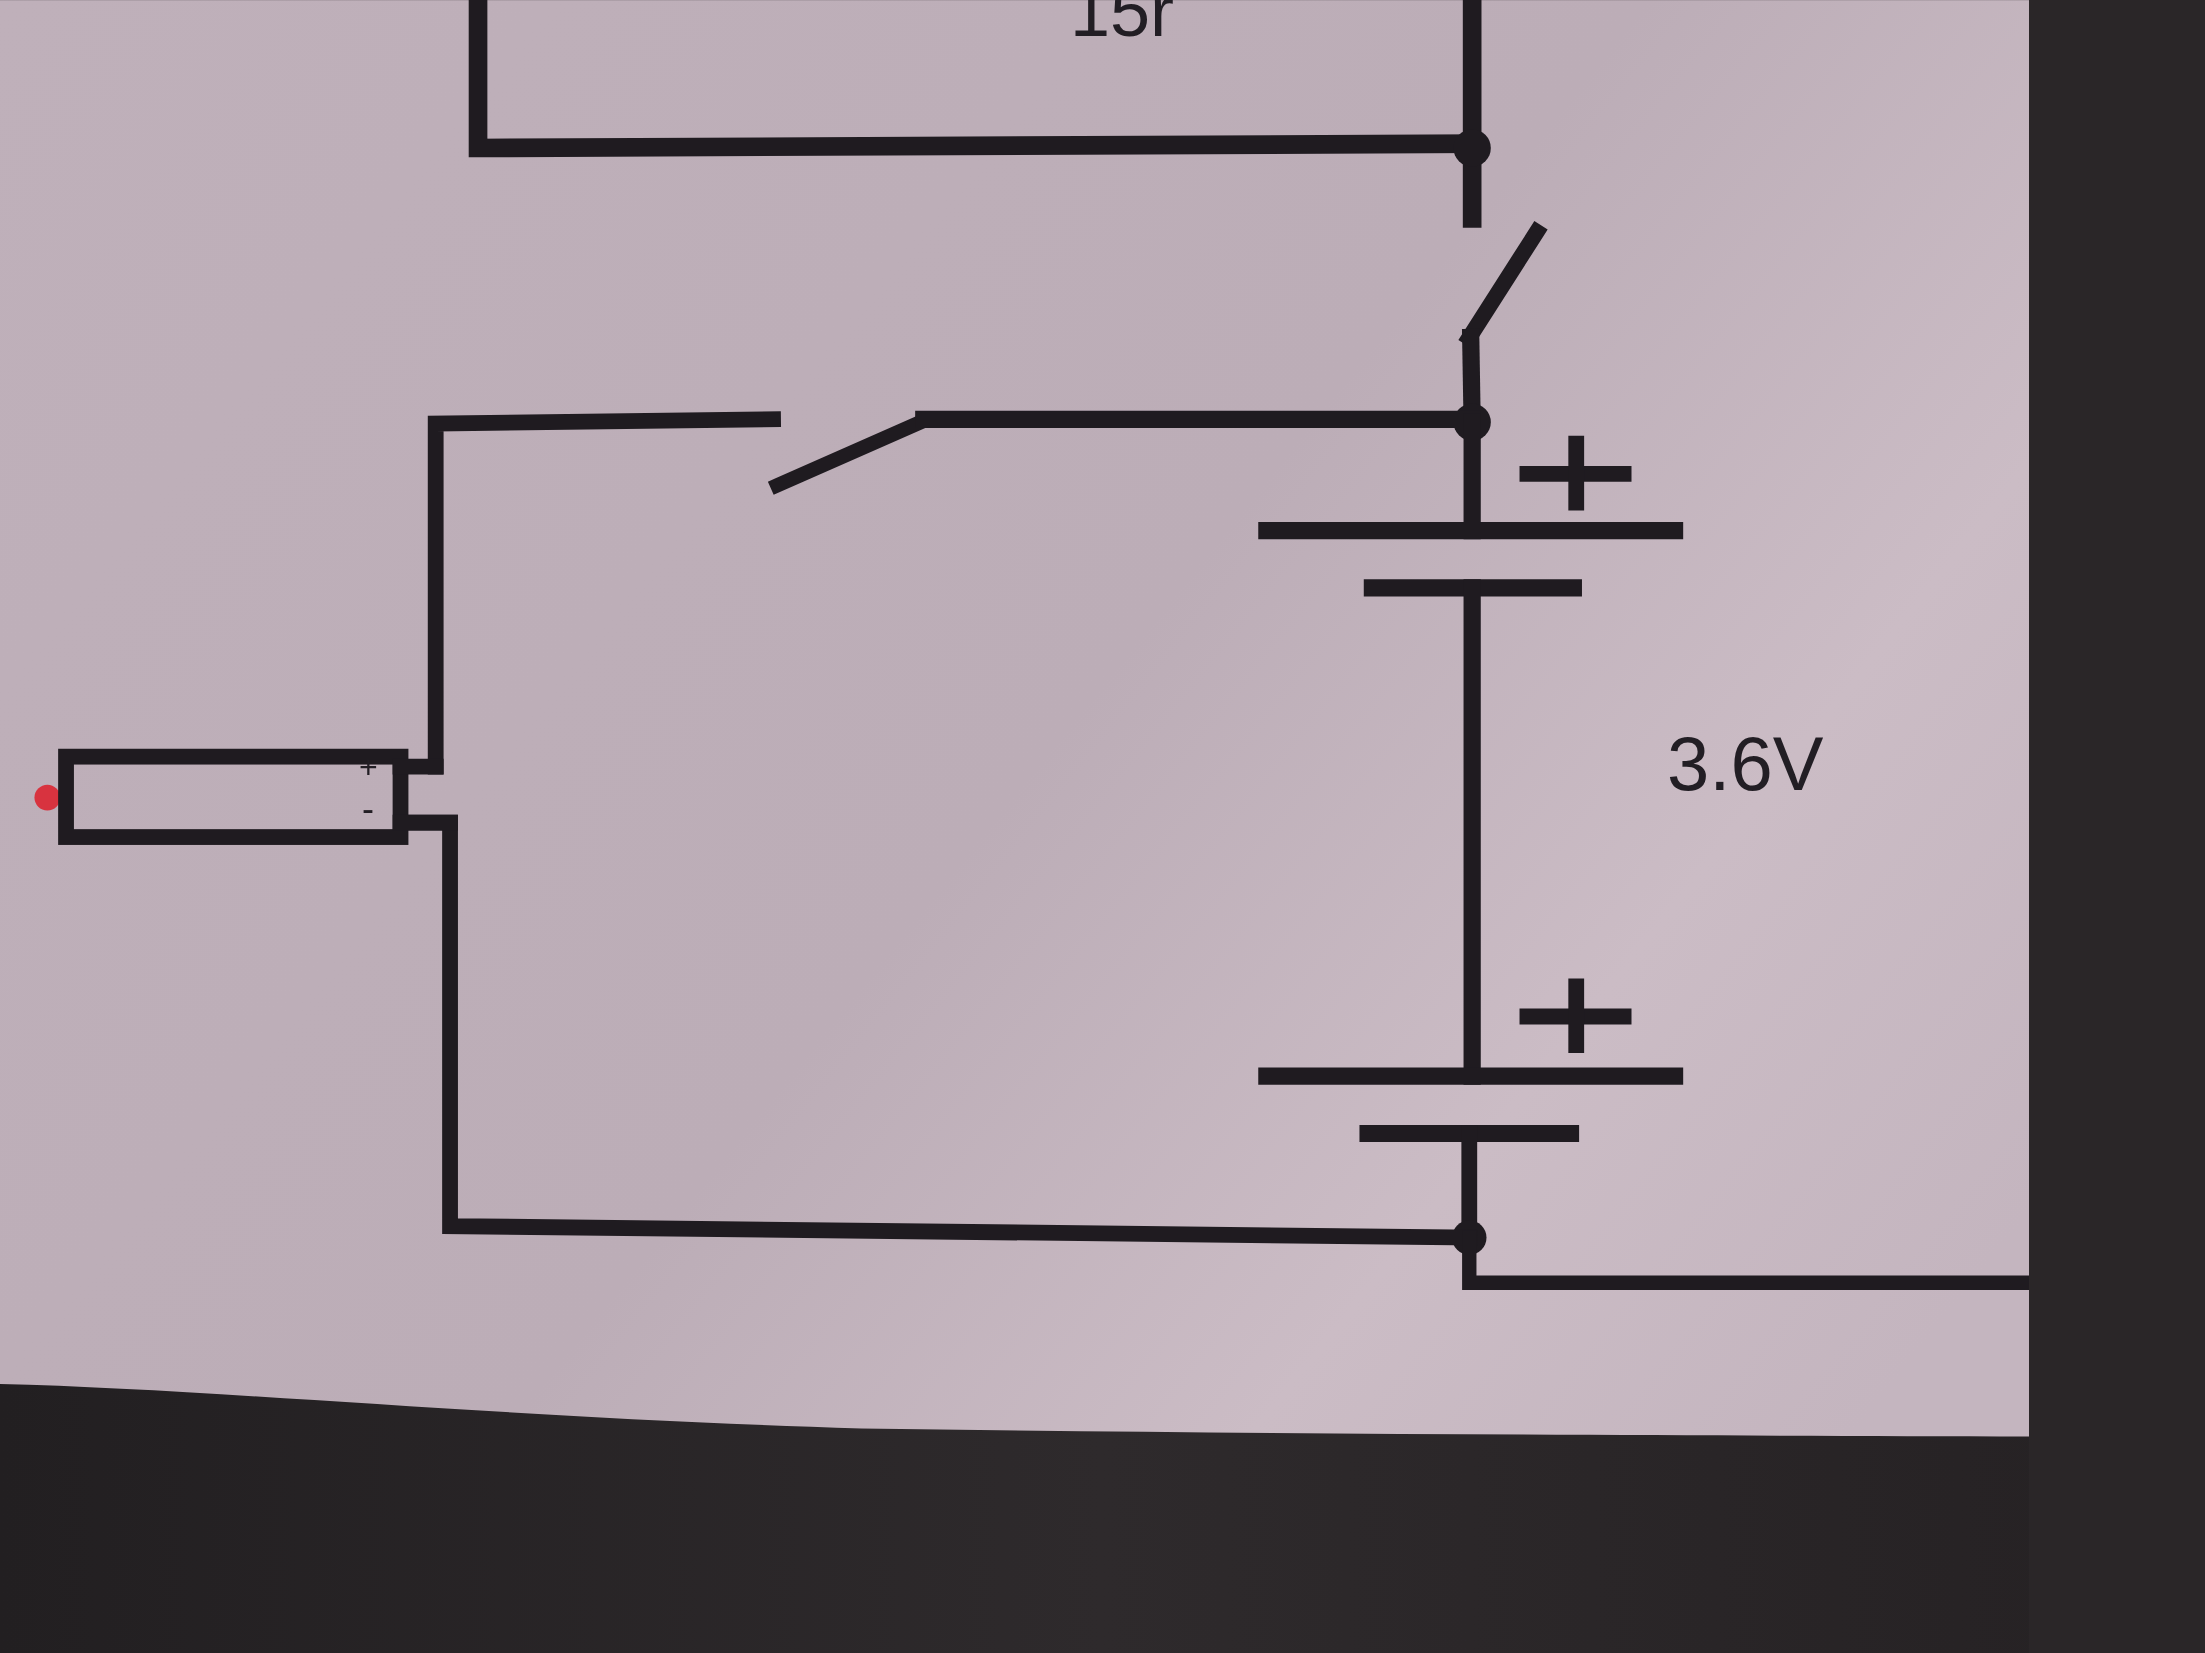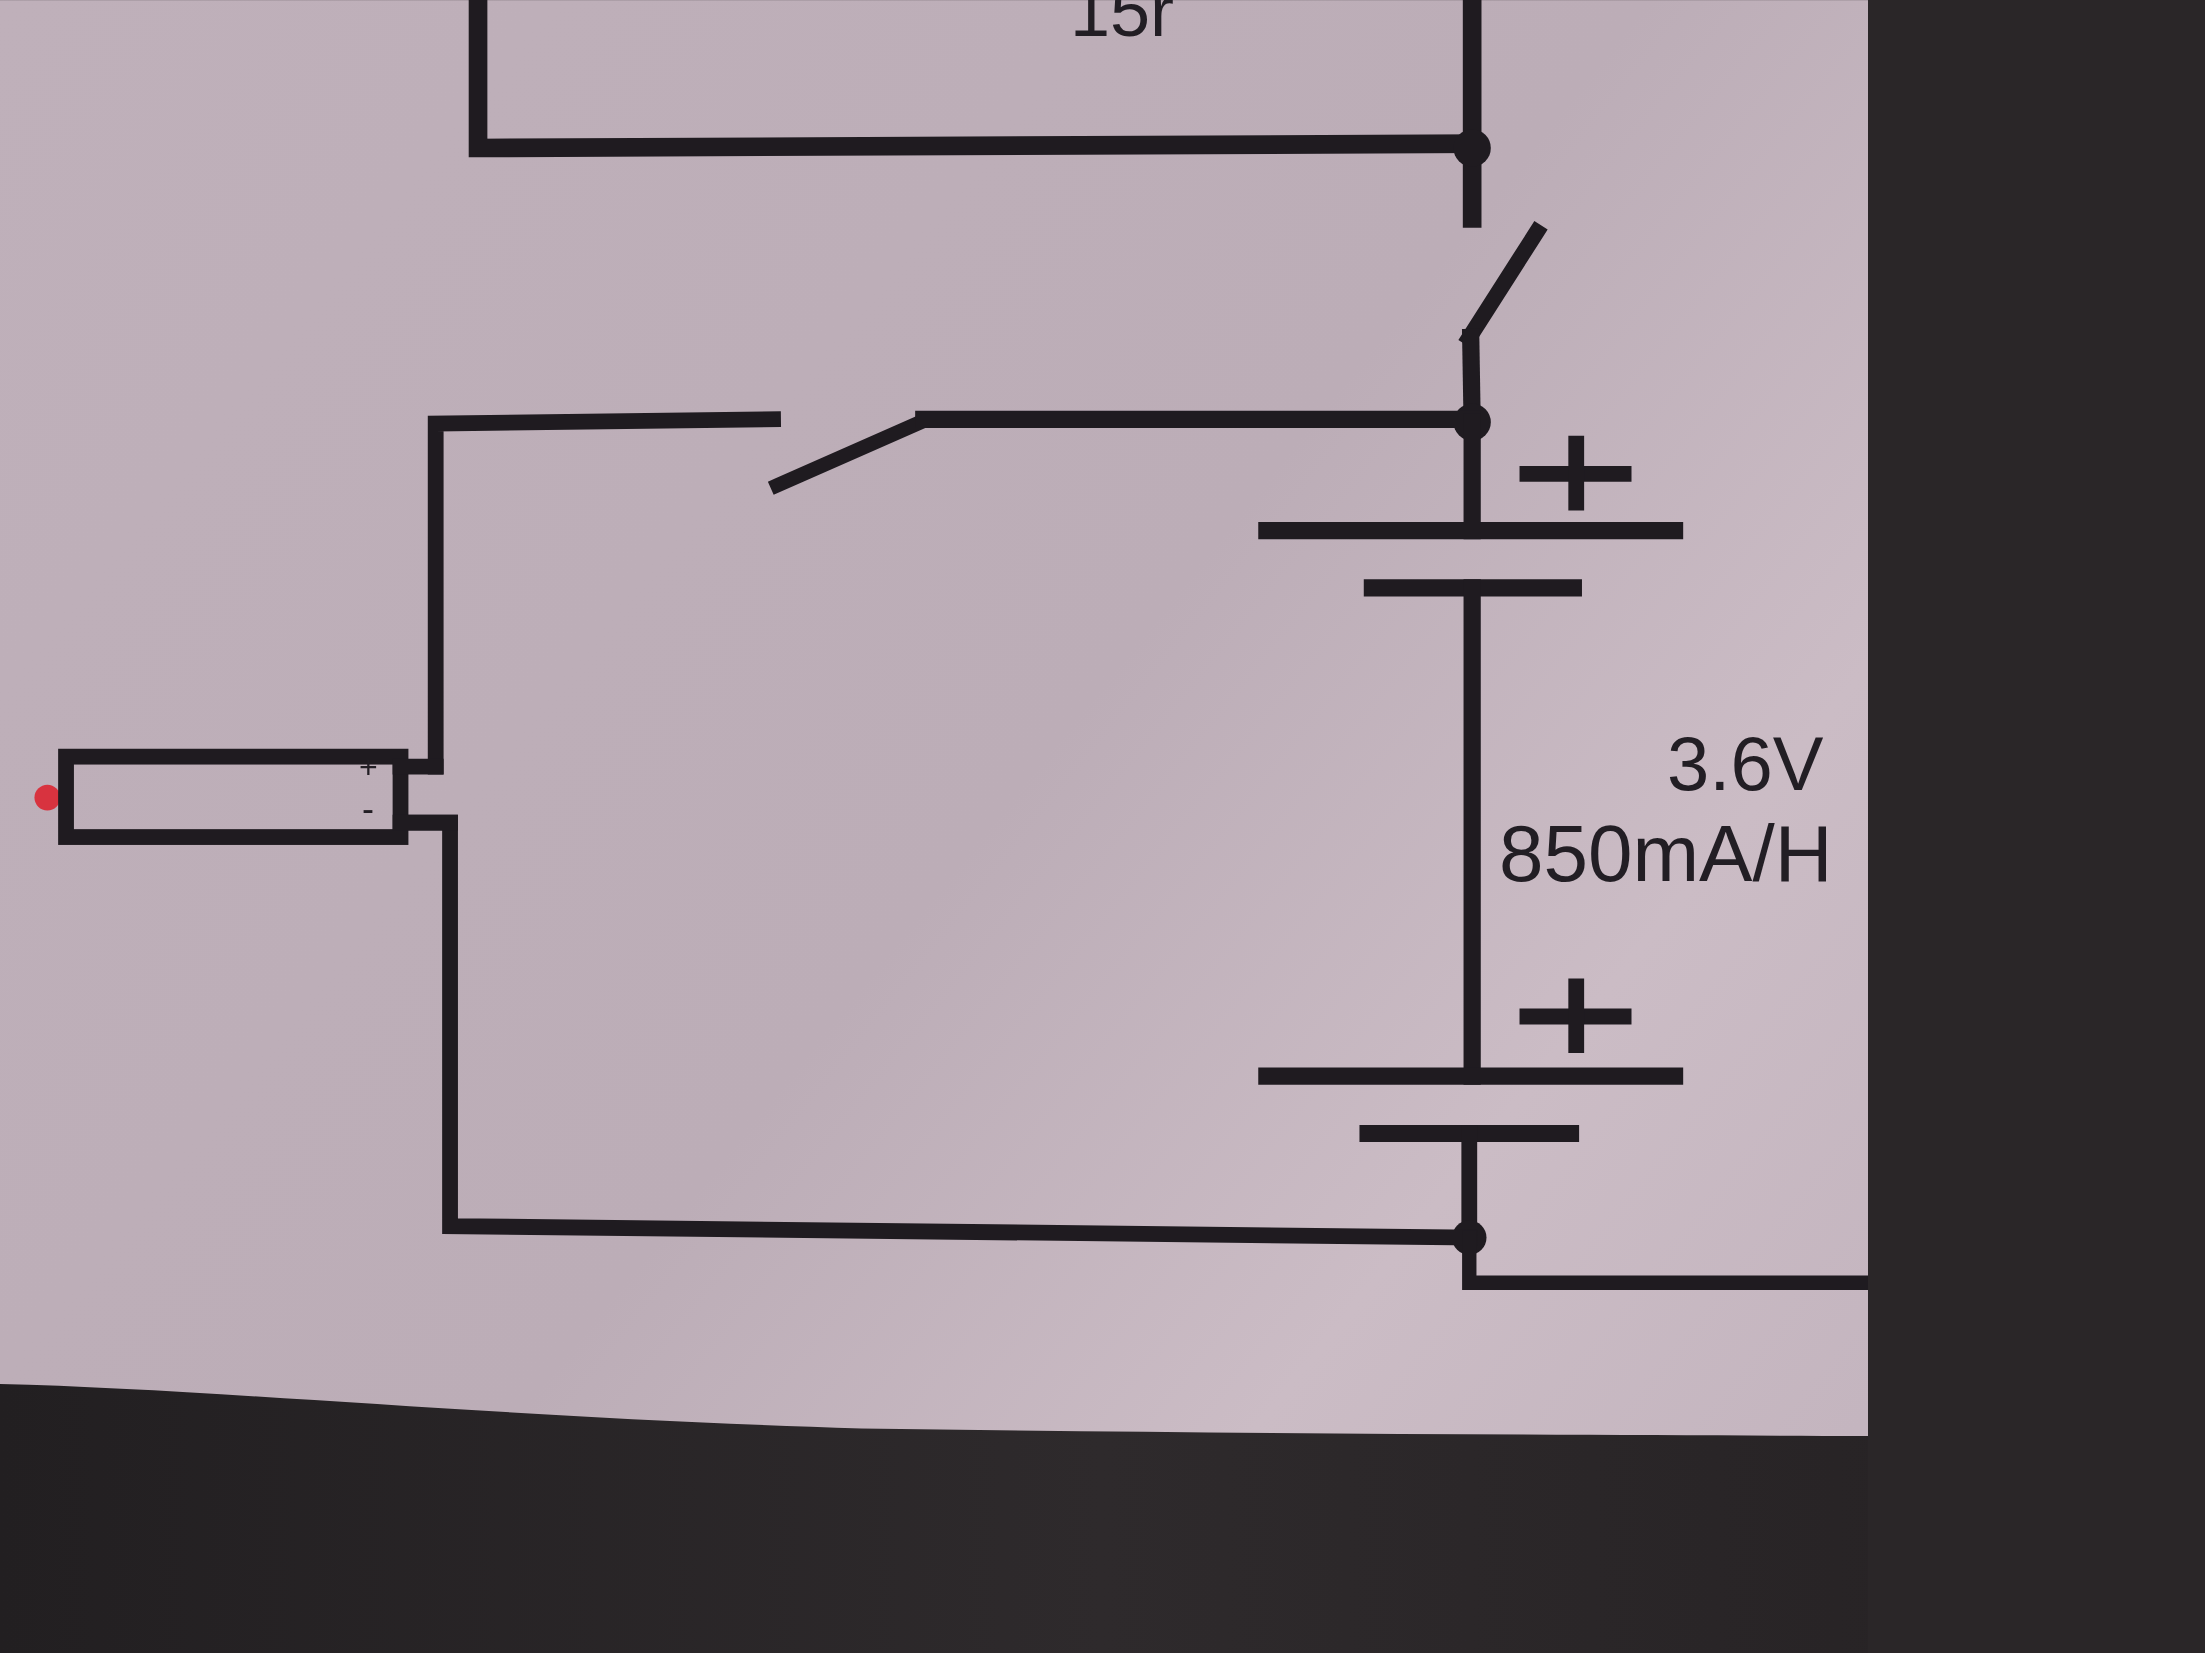--- a/index.html
+++ b/index.html
@@ -1,16 +1,16 @@
 <!DOCTYPE html>
 <html style="font-size:11.5px"><head>
 <meta charset="utf-8">
 <style>
   html, body { margin: 0; padding: 0; background: #2a2628; }
-  #canvas { position: relative; width: 1868px; height: 1654px; overflow: hidden; }
+  #canvas { position: relative; width: 2029px; height: 1654px; overflow: hidden; }
   svg { display: block; }
   .wire { fill: none; stroke: #1f1b20; stroke-linecap: square; stroke-linejoin: miter; }
 </style>
 </head>
 <body>
 
 <div id="canvas">
 <svg width="2205" height="1654" viewBox="0 0 3072 2304">
   <defs>
     <linearGradient id="paperGrad" x1="0" y1="0" x2="1" y2="0.6">
@@ -83,20 +83,19 @@
     <rect x="92" y="1054" width="466" height="112" fill="none" stroke="#1f1b20" stroke-width="22"></rect>
     <line class="wire" stroke-width="22" x1="558" y1="1068" x2="607" y2="1068"></line>
     <line class="wire" stroke-width="22" x1="558" y1="1146" x2="627" y2="1146"></line>
   </g>
 </svg>
 
   <div style="position:absolute; left:1070px; top:-30px; font:400 72px 'Liberation Sans', sans-serif; color:#221e24;">15r</div>
 
   <div style="position:absolute; left:1667px; top:720px; font:400 76px 'Liberation Sans', sans-serif; color:#221e24;">3.6V</div>
 
-  <div style="position:absolute; left:1499px; top:808px; font:400 80px 'Liberation Sans', sans-serif; color:#221e24;">850mA/H</div>
 
 
   <div style="position:absolute; left:359px; top:749px; font:400 32px 'Liberation Sans', sans-serif; color:#221e24;">+</div>
 
   <div style="position:absolute; left:362px; top:788px; font:400 36px 'Liberation Sans', sans-serif; color:#221e24;">-</div>
 </div>
 
 
 </body></html>

